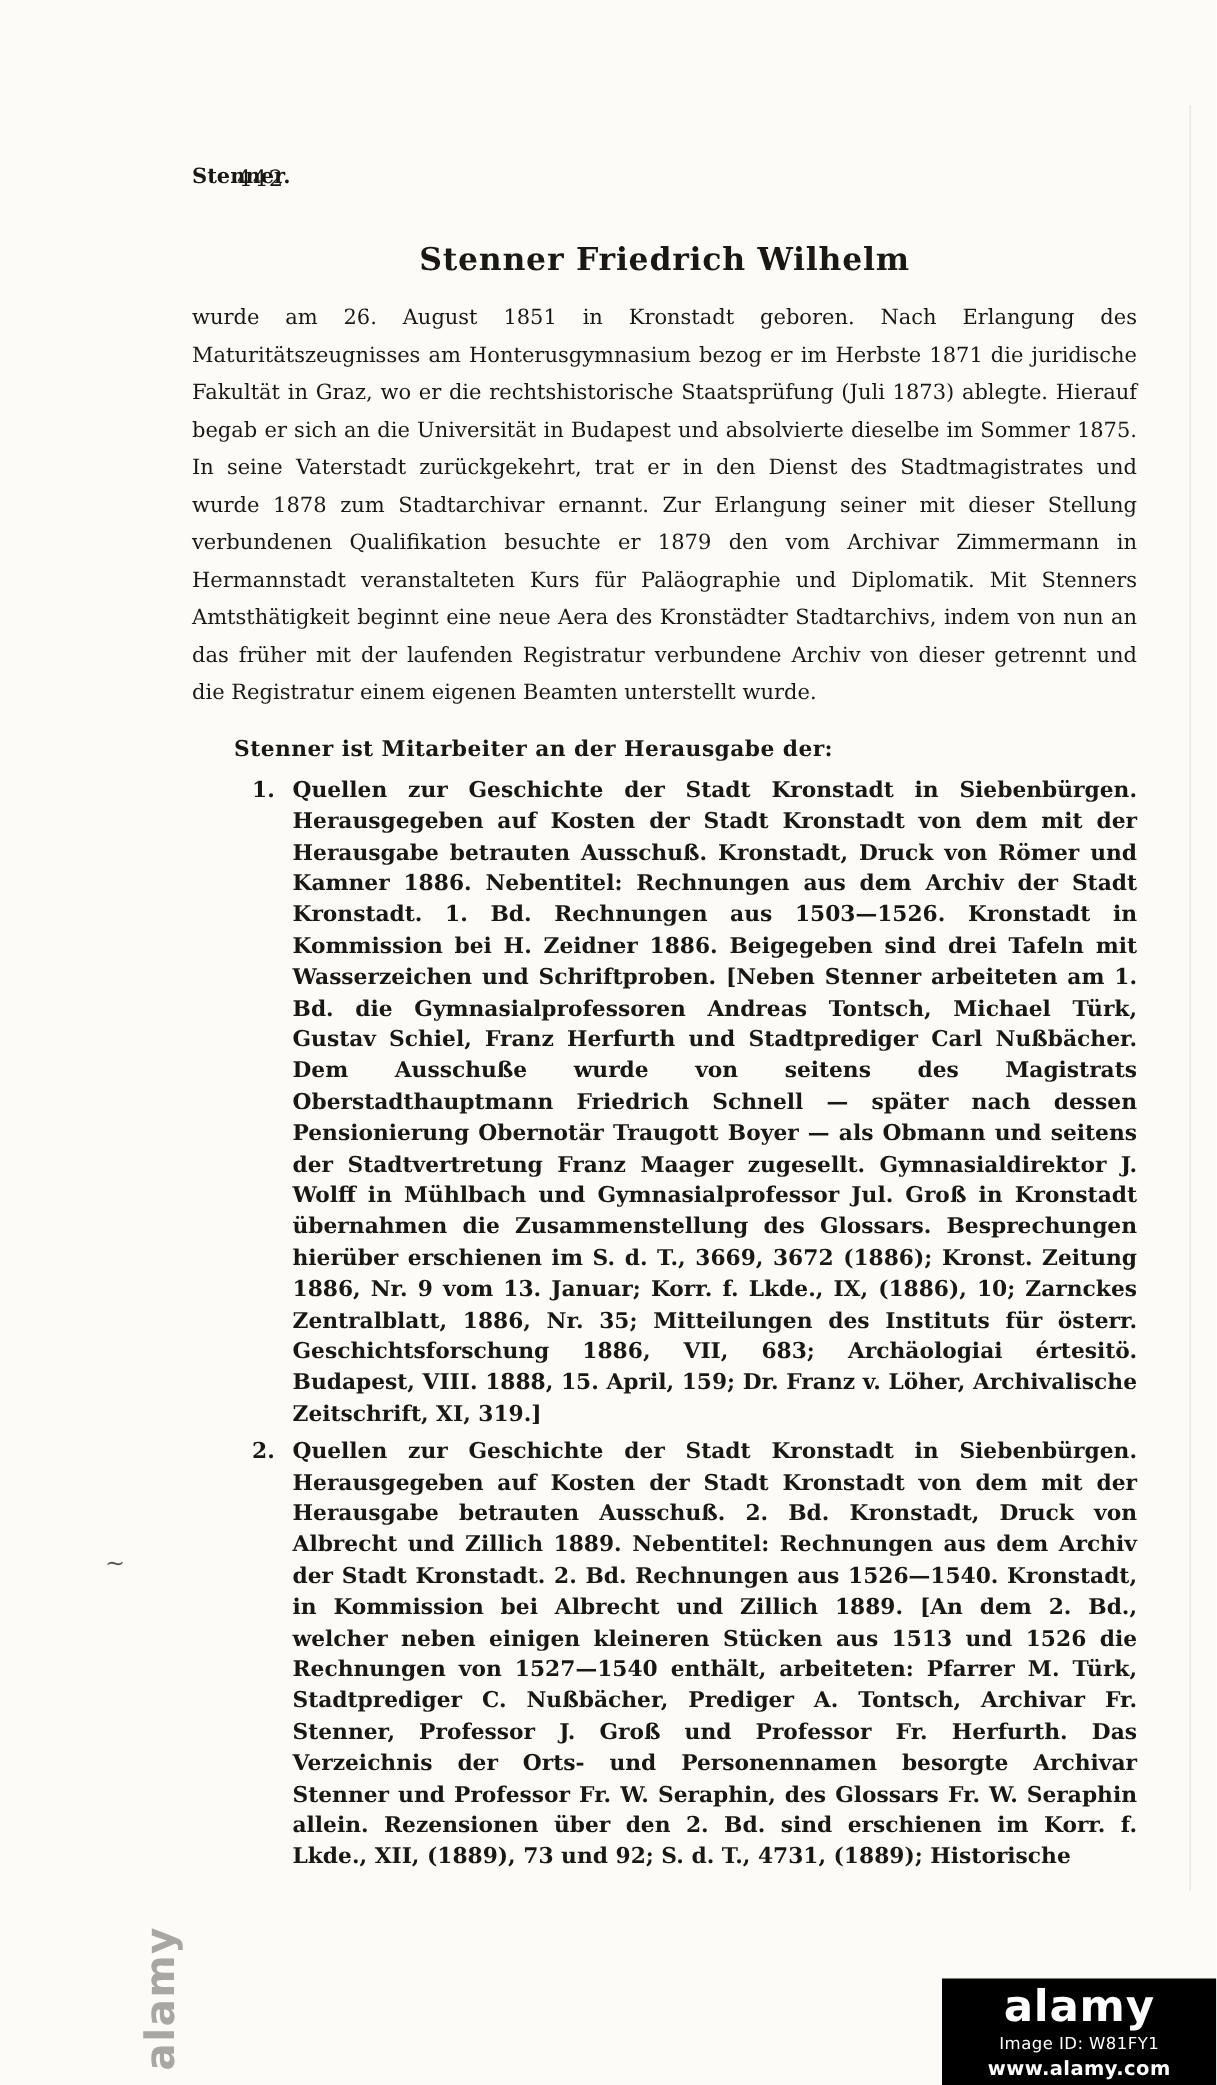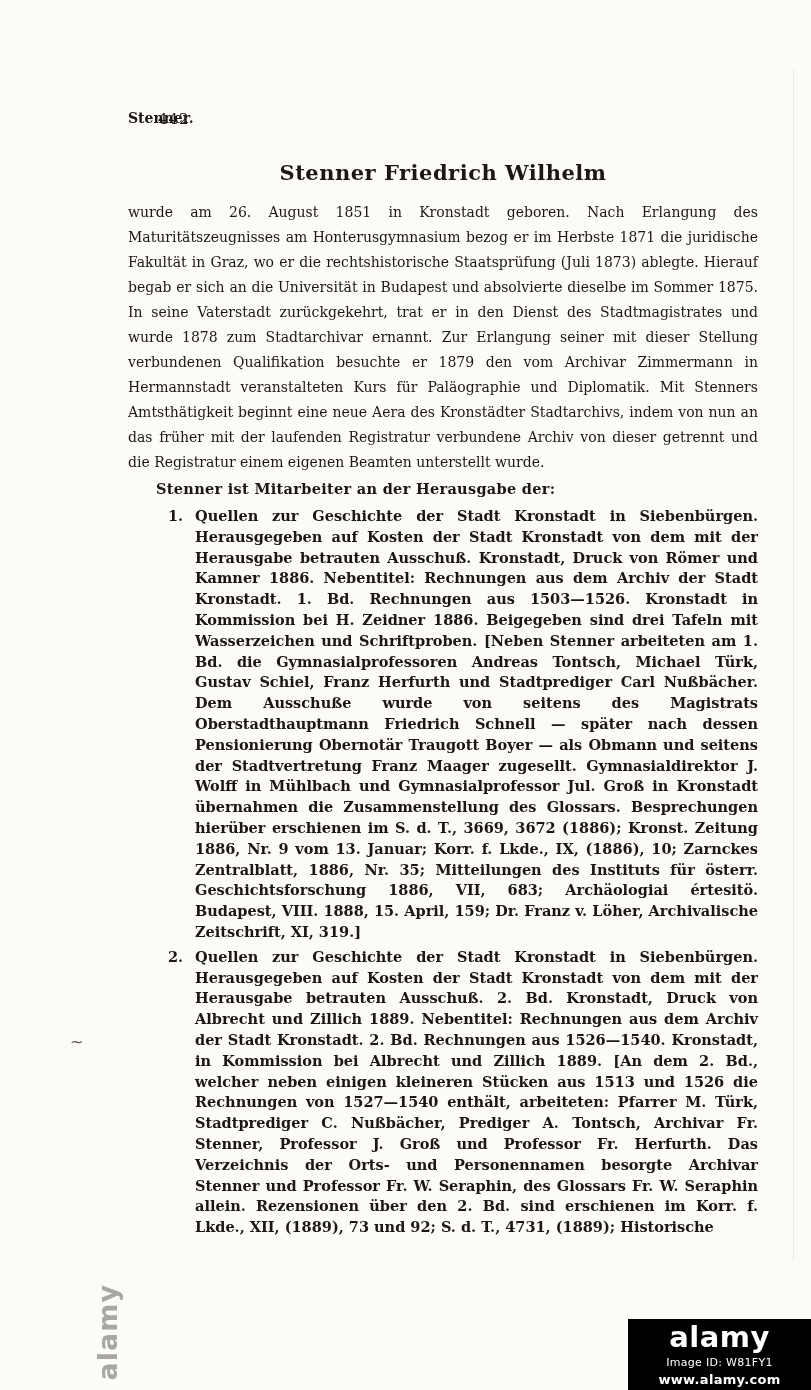--- a/index.html
+++ b/index.html
@@ -52,21 +52,21 @@
     letter-spacing: 0.5px;
   }
   .intro {
     margin-top: 15px;
     font-size: 14px;
     line-height: 25px;
     font-weight: 400;
     text-align: justify;
   }
   .subheading {
-    margin-top: 5px;
+    margin-top: 16px;
     padding-left: 28px;
     font-size: 14.5px;
     font-weight: bold;
     letter-spacing: 0.3px;
   }
   .pub-list {
     margin-top: 9px;
   }
   .list-item {
     position: relative;

